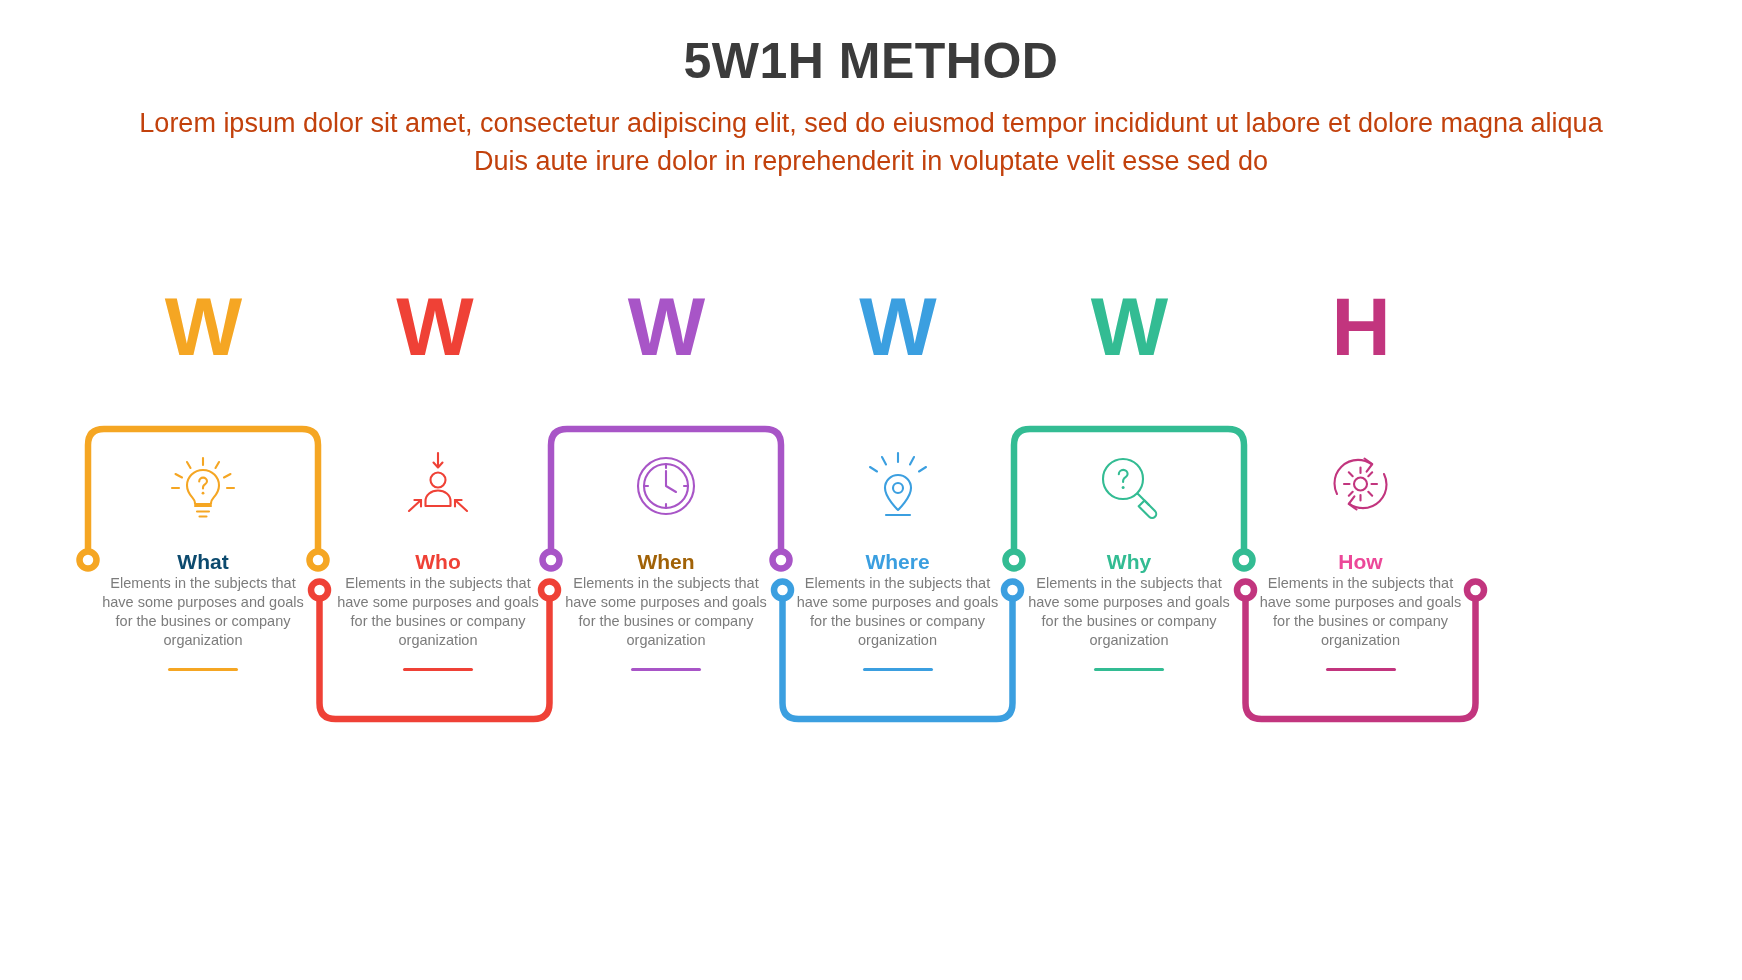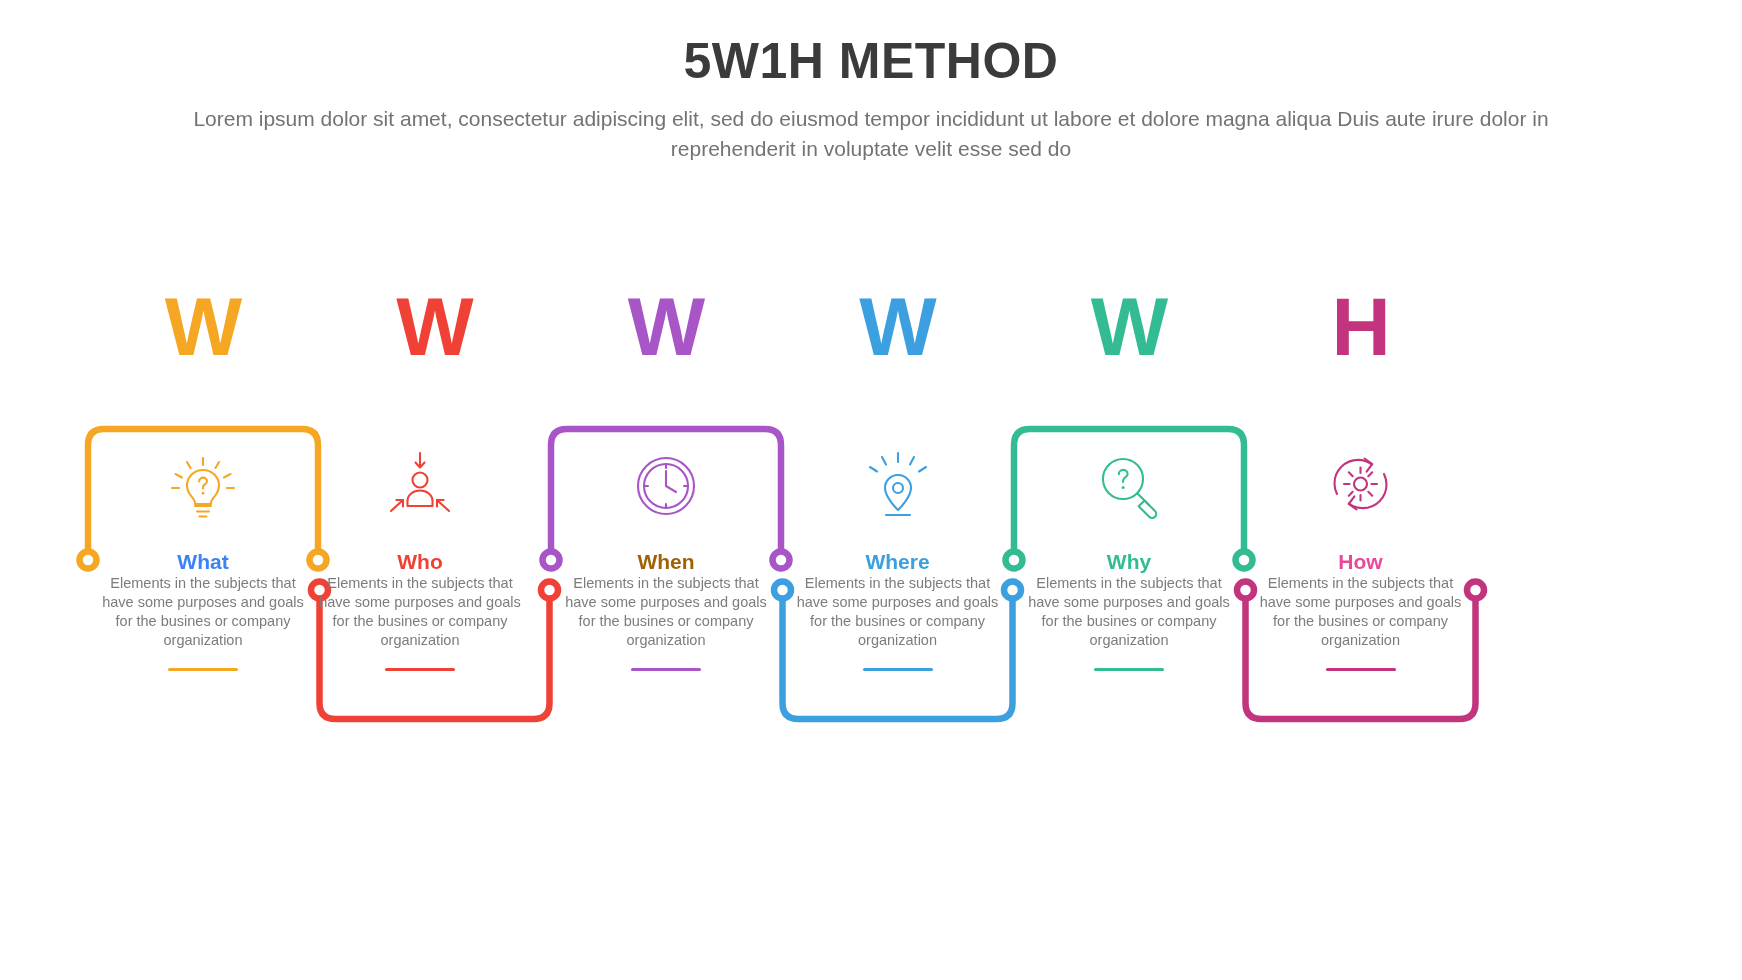--- a/index.html
+++ b/index.html
@@ -9,21 +9,21 @@
   .stage { position: relative; width: 1488px; height: 980px; text-decoration: underline; }
 
   
   .header { position: absolute; left: 0; top: 36px; width: 1742px; text-align: center; }
   .title {
     font-size: 50px; font-weight: bold; color: #3b3b3b;
     letter-spacing: 0.5px; line-height: 1.0;
   }
   .subtitle {
     margin: 18px auto 0; width: 1470px;
-    font-size: 21px; color: #737373; line-height: 1.42; font-weight: 400;
+    font-size: 27px; color: #c2410c; line-height: 1.42; font-weight: 400;
   }
 
   
   .letters { position: absolute; left: 0; top: 283px; width: 1742px; height: 90px; }
   .letter {
     position: absolute; top: 0; width: 230px; text-align: center;
     font-size: 82px; font-weight: bold; line-height: 88px; letter-spacing: -1px;
   }
 
   
@@ -86,25 +86,25 @@
       <div class="col" style="left: 88px;">
         <div class="icon-wrap">
           <svg width="72" height="76" viewBox="0 0 72 76">
             <path stroke="#F5A623" stroke-width="2.1" fill="none" stroke-linecap="round" stroke-linejoin="round" d="M36 22c-9 0-16 7-16 15.5 0 5.5 3 9.5 5.6 12.4 1.6 1.8 2.4 3.2 2.4 5.1v1h16v-1c0-1.9.8-3.3 2.4-5.1C49 47 52 43 52 37.5 52 29 45 22 36 22z"></path>
             <path stroke="#F5A623" stroke-width="2.1" fill="none" stroke-linecap="round" stroke-linejoin="round" d="M28 58h16M30 63.5h12M32.5 68.5h7"></path>
             <path stroke="#F5A623" stroke-width="2.1" fill="none" stroke-linecap="round" stroke-linejoin="round" d="M36 10v7M20 14l3.5 6M52 14l-3.5 6M8.5 26l6.5 3.5M63.5 26l-6.5 3.5M5 40h7M67 40h-7"></path>
             <path stroke="#F5A623" stroke-width="2.1" fill="none" stroke-linecap="round" stroke-linejoin="round" d="M32.2 33.5c0-2.2 1.8-3.9 3.9-3.9 2.1 0 3.9 1.7 3.9 3.7 0 2.4-2.2 2.9-3.3 4.2-.5.6-.7 1.3-.7 2.1v.8"></path>
             <circle cx="36" cy="45.2" r="1.4" fill="#F5A623" stroke="none"></circle>
           </svg>
         </div>
-        <div class="col-title" style="color: #3b82f6;">What</div>
+        <div class="col-title" style="color: #0c4a6e;">What</div>
         <div class="col-desc">Elements in the subjects that have some purposes and goals for the  busines or company organization</div>
         <div class="underline" style="background: rgb(245, 166, 35);"></div>
       </div>
-      <div class="col" style="left: 305px; text-align: center;">
+      <div class="col" style="left: 323px; text-align: center;">
         <div class="icon-wrap">
           <svg width="78" height="76" viewBox="0 0 78 76">
             <circle cx="39" cy="32" r="7.5" stroke="#EF4136" stroke-width="2.1" fill="none" stroke-linecap="round" stroke-linejoin="round"></circle>
             <path stroke="#EF4136" stroke-width="2.1" fill="none" stroke-linecap="round" stroke-linejoin="round" d="M26.5 58v-5c0-6.1 5.6-10.5 12.5-10.5S51.5 46.9 51.5 53v5z"></path>
             <path stroke="#EF4136" stroke-width="2.1" fill="none" stroke-linecap="round" stroke-linejoin="round" d="M39 5v14"></path>
             <path stroke="#EF4136" stroke-width="2.1" fill="none" stroke-linecap="round" stroke-linejoin="round" d="M34.5 14.5L39 19.5l4.5-5"></path>
             <path stroke="#EF4136" stroke-width="2.1" fill="none" stroke-linecap="round" stroke-linejoin="round" d="M10 63L22 52"></path>
             <path stroke="#EF4136" stroke-width="2.1" fill="none" stroke-linecap="round" stroke-linejoin="round" d="M22 58.5V52h-6.6"></path>
             <path stroke="#EF4136" stroke-width="2.1" fill="none" stroke-linecap="round" stroke-linejoin="round" d="M68 63L56 52"></path>
             <path stroke="#EF4136" stroke-width="2.1" fill="none" stroke-linecap="round" stroke-linejoin="round" d="M56 58.5V52h6.6"></path>

